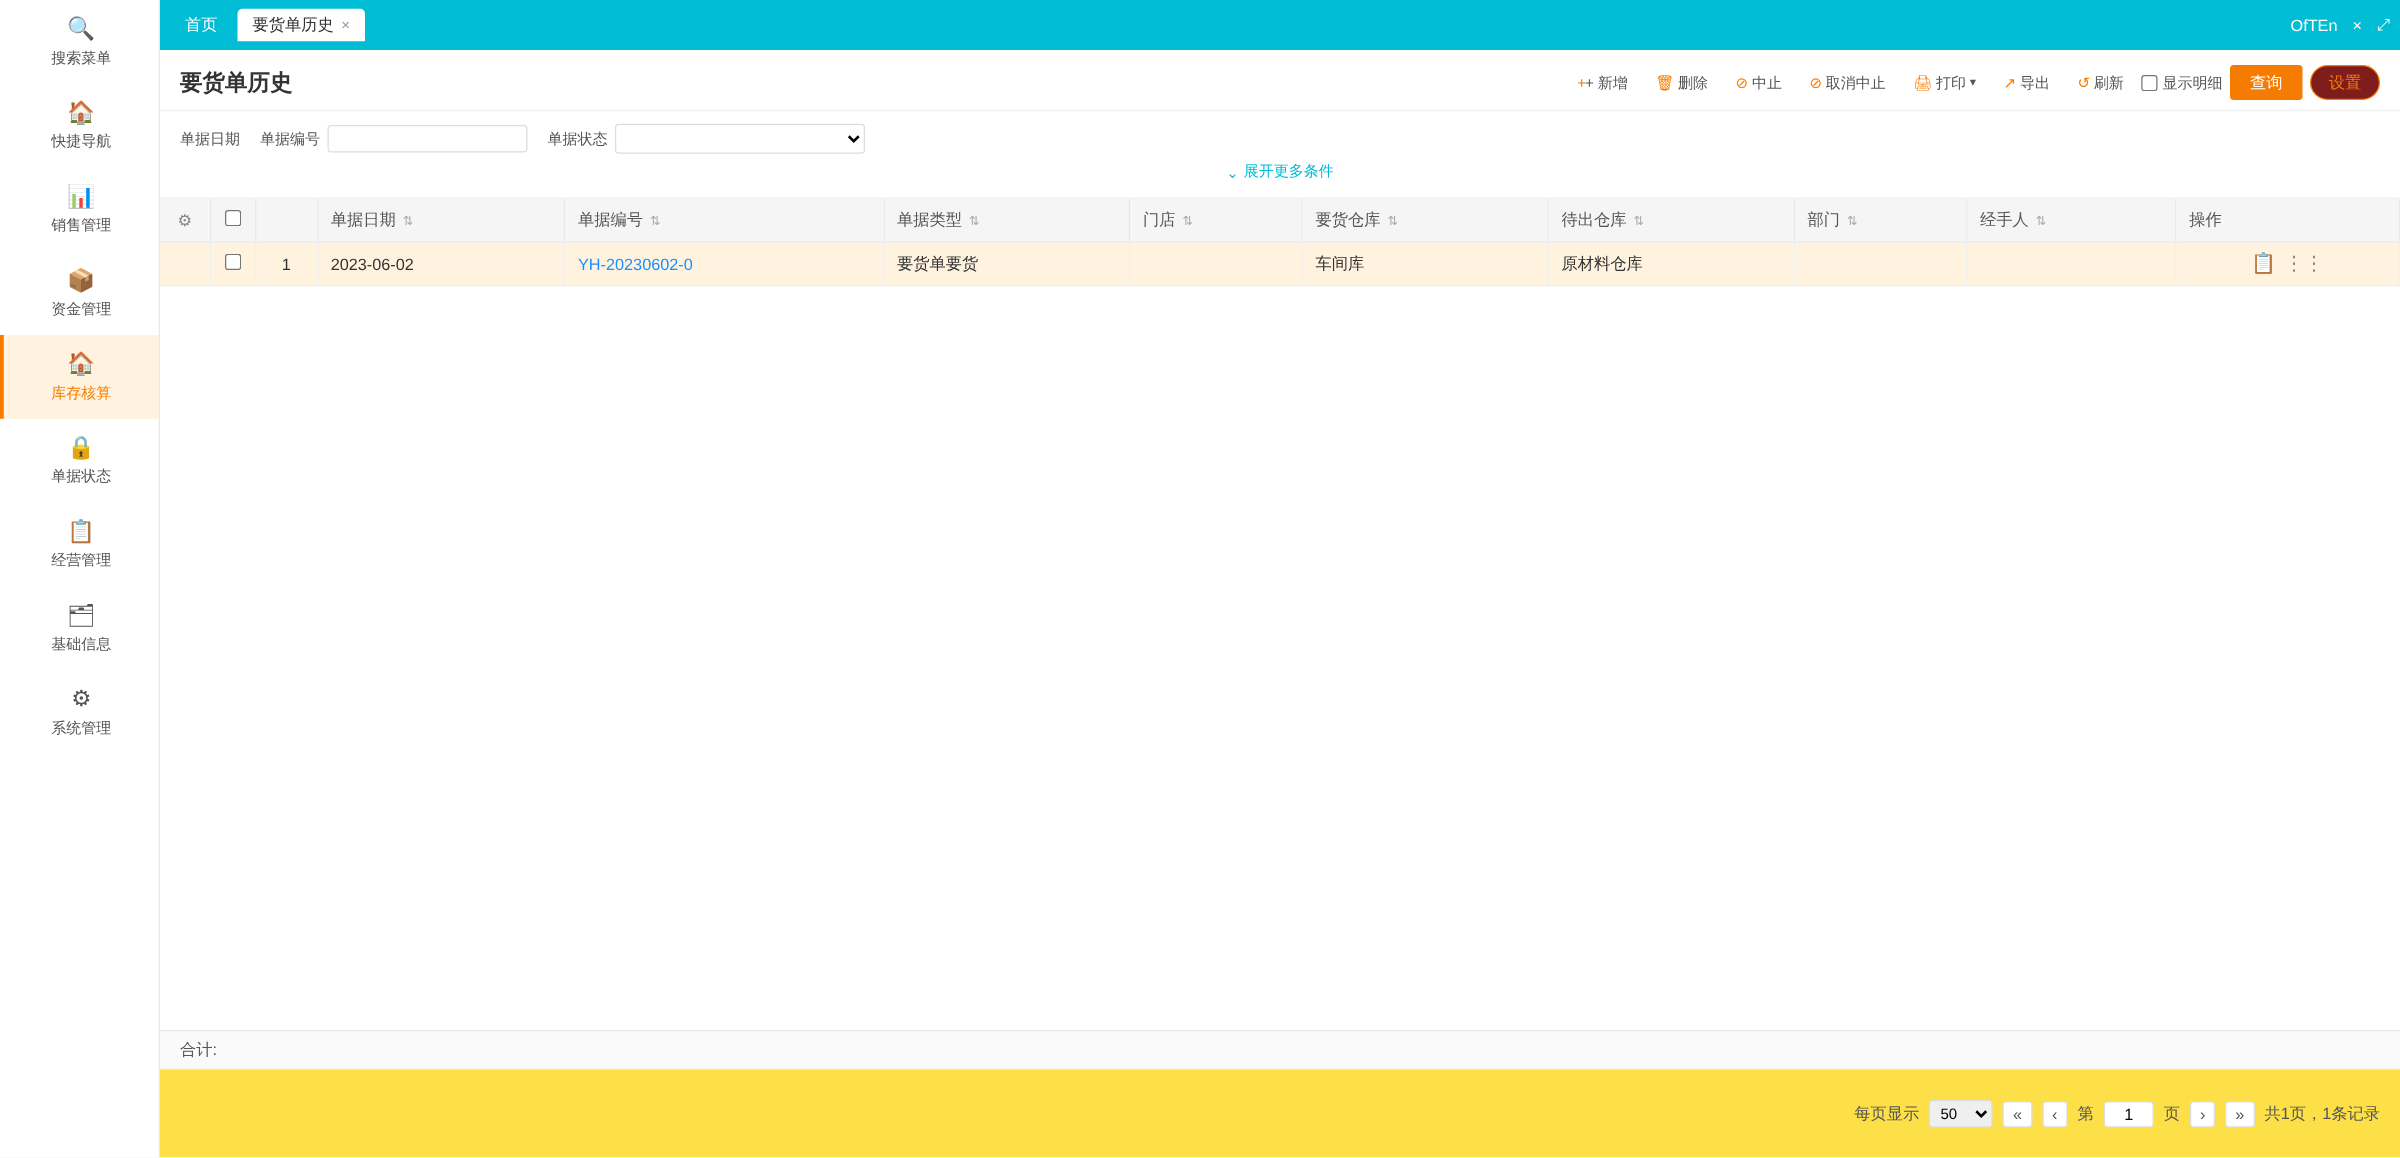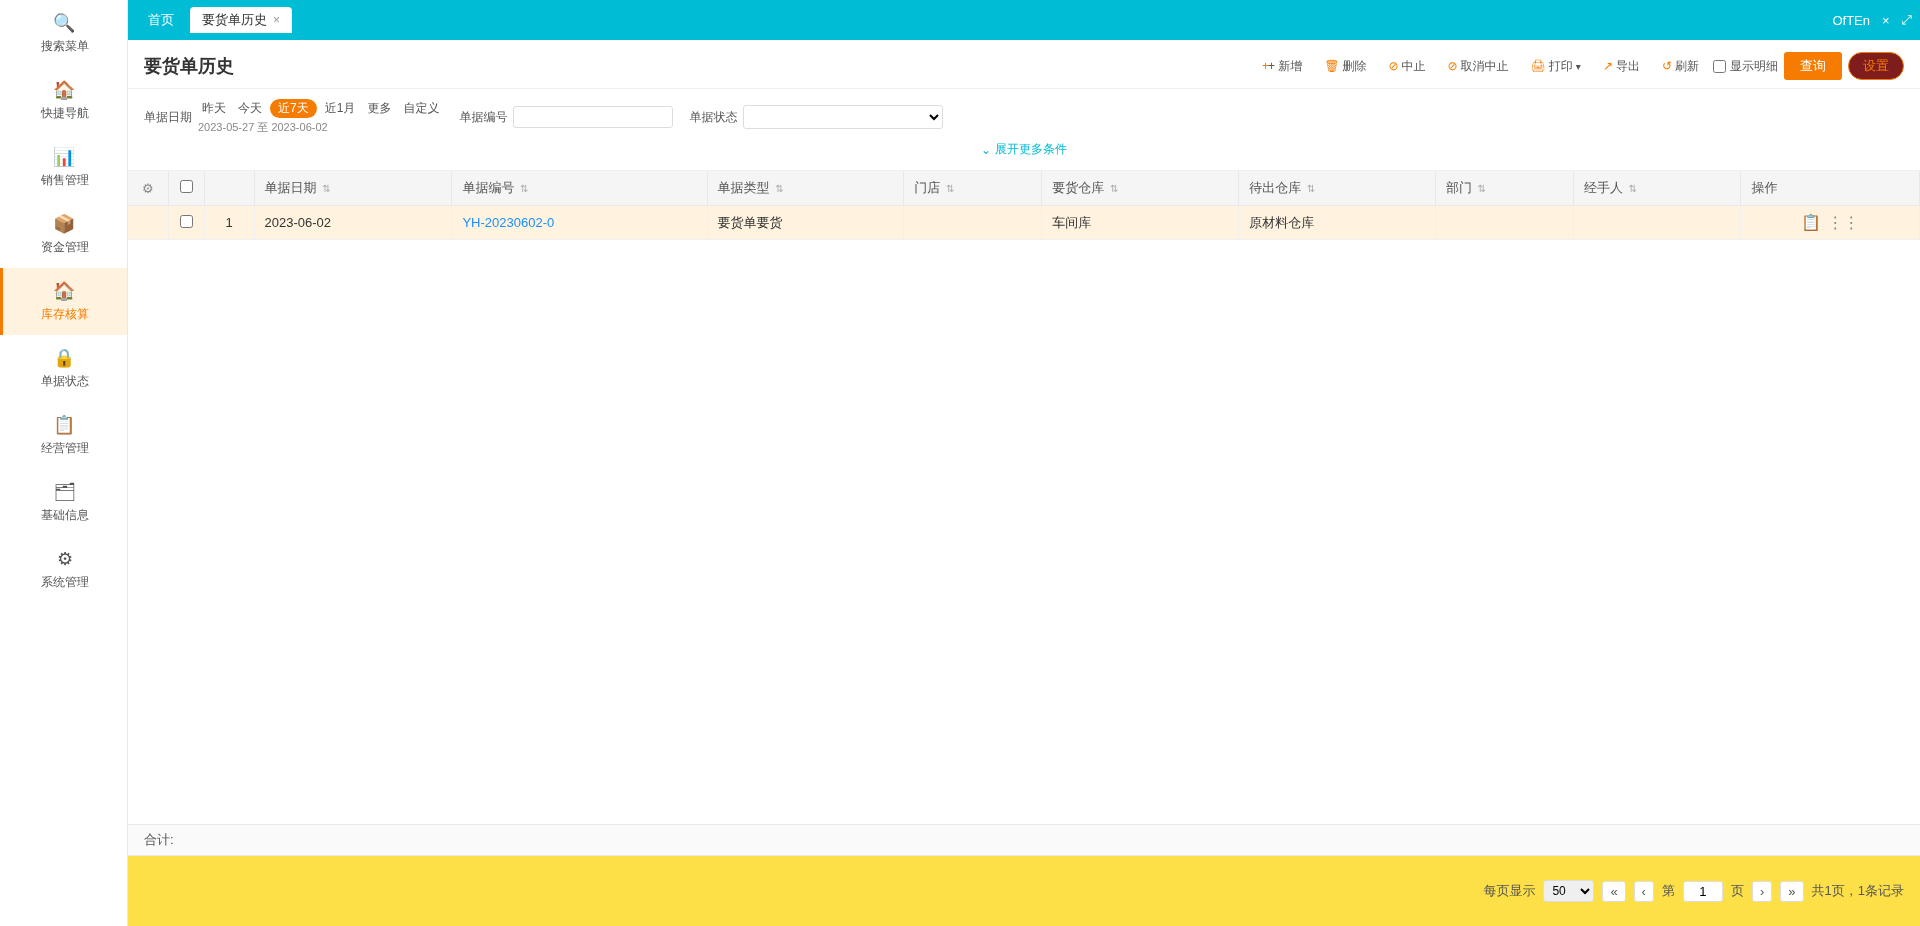--- a/index.html
+++ b/index.html
@@ -403,31 +403,20 @@
         <button class="btn-primary">查询</button>
         <button class="btn-setting">设置</button>
       </div>
     </div>
 
     <div class="filter-area">
       <div class="filter-row">
 
         <div class="filter-group">
           <span class="filter-label">单据日期</span>
-          <div style="display:flex; flex-direction:column; gap:2px;">
-            <div class="date-shortcuts">
-              <span class="date-btn">昨天</span>
-              <span class="date-btn">今天</span>
-              <span class="date-btn active">近7天</span>
-              <span class="date-btn">近1月</span>
-              <span class="date-btn">更多</span>
-              <span class="date-btn">自定义</span>
-            </div>
-            <span style="font-size:11px; color:#888;">2023-05-27 至 2023-06-02</span>
-          </div>
         </div>
 
         <div class="filter-group">
           <span class="filter-label">单据编号</span>
           <input class="filter-input" type="text" placeholder="" style="">
         </div>
 
         <div class="filter-group">
           <span class="filter-label">单据状态</span>
           <select class="filter-select">

